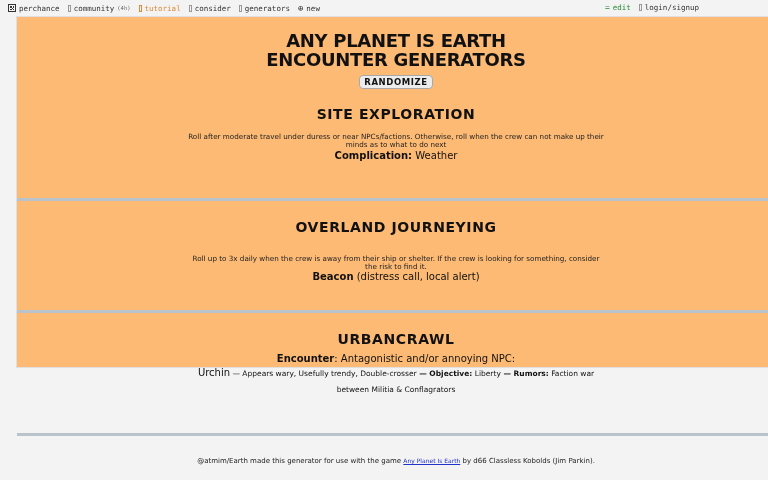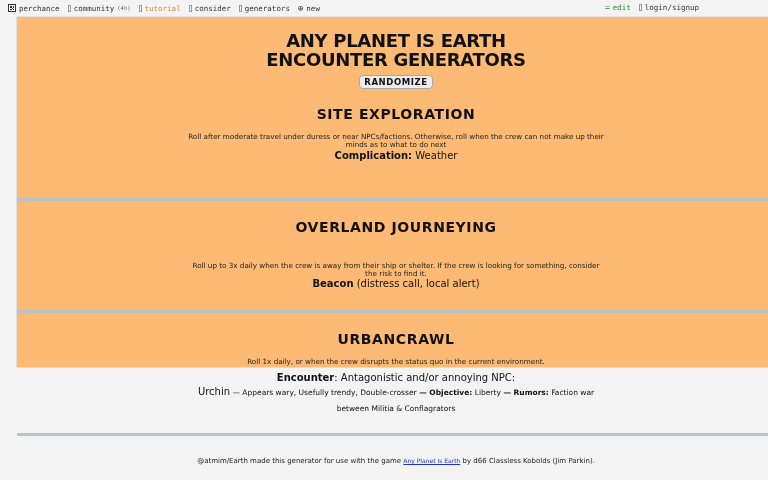--- a/index.html
+++ b/index.html
@@ -118,32 +118,31 @@
     <div class="result" style="margin-top:1px">
       <b>Complication:</b>
       <span>Weather</span>
     </div>
   </div>
 
   <div class="divider" style="top:181px"></div>
 
   <div class="section" style="top:202px">
     <div class="heading">OVERLAND JOURNEYING</div>
-    <div class="desc" style="margin-top:27px">Roll up to 3x daily when the crew is away from their ship or shelter. If the crew is looking for something, consider the risk to find it.</div>
+    <div class="desc" style="margin-top:20px">Roll up to 3x daily when the crew is away from their ship or shelter. If the crew is looking for something, consider the risk to find it.</div>
     <div class="result" style="">
       <b>Beacon</b>
       <span>(distress call, local alert)</span>
     </div>
   </div>
 
   <div class="divider" style="top:293px"></div>
 
   <div class="section" style="top:314px">
     <div class="heading">URBANCRAWL</div>
-    <div class="desc" style="margin-top:11px">Roll 1x daily, or when the crew disrupts the status quo in the current environment.</div>
     <div class="result" style="margin-top:6px">
       <b>Encounter</b><span>: Antagonistic and/or annoying NPC:</span>
     </div>
     <div class="enc-line2">
       <span class="big">Urchin</span><span> — </span><span>Appears wary, Usefully trendy, Double-crosser</span><b> — Objective:</b><span> Liberty</span><b> — Rumors:</b><span> Faction war between Militia &amp; Conflagrators</span>
     </div>
   </div>
 
   <div class="divider" style="top:416px"></div>
 

